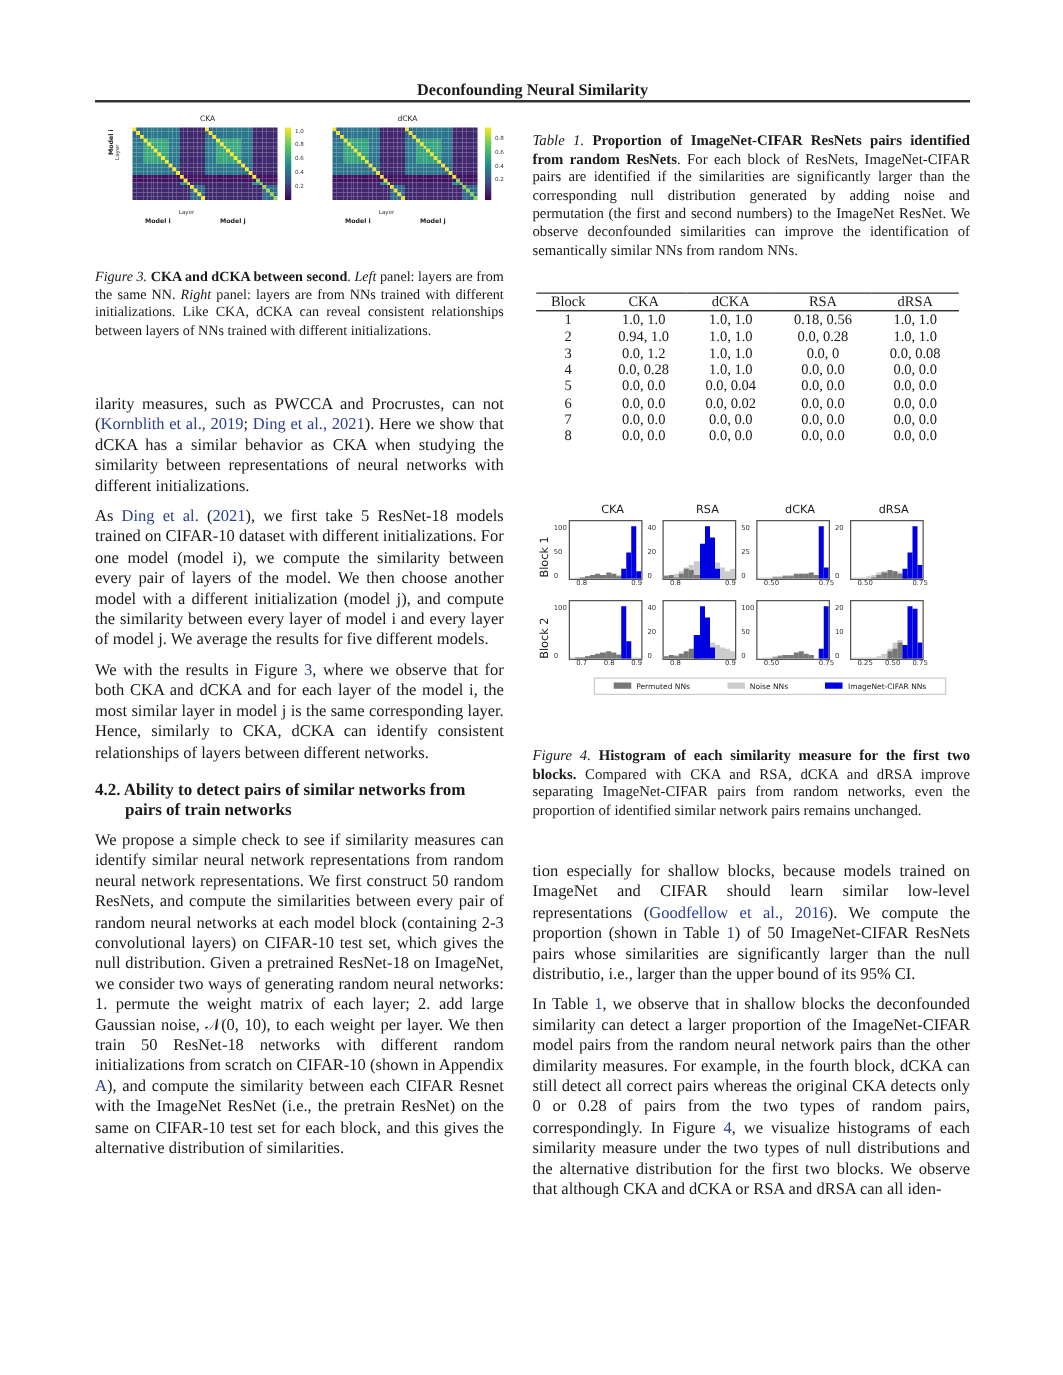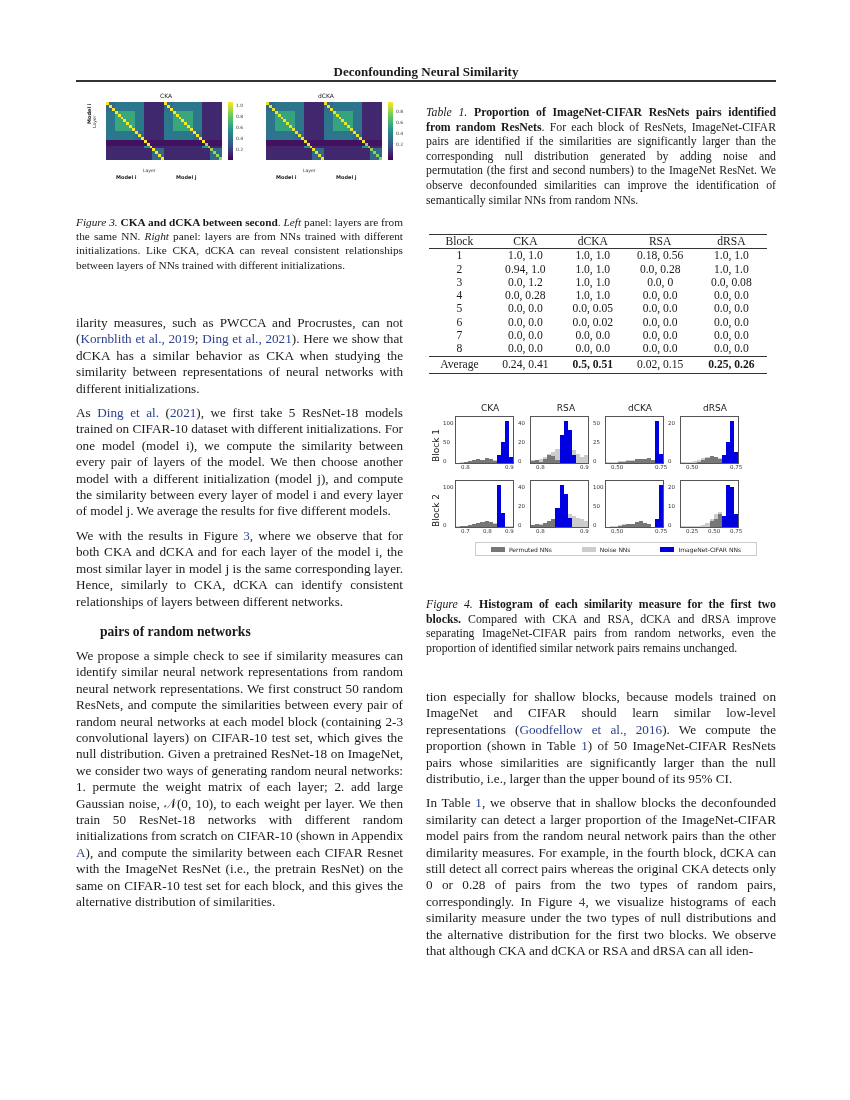--- a/index.html
+++ b/index.html
@@ -1694,21 +1694,21 @@
 
 <div class="col left caption" style="top:215px;">
   <span class="lbl">Figure 3.</span>
   <b>CKA and dCKA between second</b><span>. </span><i>Left</i><span> panel: layers are from the same NN. </span><i>Right</i><span> panel: layers are from NNs trained with different initializations. Like CKA, dCKA can reveal consistent relationships between layers of NNs trained with different initializations.</span>
 </div>
 
 <div class="col left" style="top:315px;">
   <p><span>ilarity measures, such as PWCCA and Procrustes, can not (</span><a class="cite">Kornblith et al., 2019</a><span>; </span><a class="cite">Ding et al., 2021</a><span>). Here we show that dCKA has a similar behavior as CKA when studying the similarity between representations of neural networks with different initializations.</span></p>
   <p><span>As </span><a class="cite">Ding et al.</a><span> (</span><a class="cite">2021</a><span>), we first take 5 ResNet-18 models trained on CIFAR-10 dataset with different initializations. For one model (model i), we compute the similarity between every pair of layers of the model. We then choose another model with a different initialization (model j), and compute the similarity between every layer of model i and every layer of model j. We average the results for five different models.</span></p>
   <p><span>We with the results in Figure </span><a class="cite">3</a><span>, where we observe that for both CKA and dCKA and for each layer of the model i, the most similar layer in model j is the same corresponding layer. Hence, similarly to CKA, dCKA can identify consistent relationships of layers between different networks.</span></p>
-  <h3 style="margin-top:14px;"><span class="sub">pairs of random networks</span></h3>
+  <h3 style="margin-top:14px;"><span>4.2. Ability to detect pairs of similar networks from</span><span class="sub">pairs of train networks</span></h3>
   <p><span>We propose a simple check to see if similarity measures can identify similar neural network representations from random neural network representations. We first construct 50 random ResNets, and compute the similarities between every pair of random neural networks at each model block (containing 2-3 convolutional layers) on CIFAR-10 test set, which gives the null distribution. Given a pretrained ResNet-18 on ImageNet, we consider two ways of generating random neural networks: 1. permute the weight matrix of each layer; 2. add large Gaussian noise, 𝒩(0, 10), to each weight per layer. We then train 50 ResNet-18 networks with different random initializations from scratch on CIFAR-10 (shown in Appendix </span><a class="cite">A</a><span>), and compute the similarity between each CIFAR Resnet with the ImageNet ResNet (i.e., the pretrain ResNet) on the same on CIFAR-10 test set for each block, and this gives the alternative distribution of similarities.</span></p>
 </div>
 
 <div class="col right caption" style="top:105px; font-size:11.8px; line-height:14.6px;">
   <i>Table 1.</i>
   <b>Proportion of ImageNet-CIFAR ResNets pairs identified from random ResNets</b><span>. For each block of ResNets, ImageNet-CIFAR pairs are identified if the similarities are significantly larger than the corresponding null distribution generated by adding noise and permutation (the first and second numbers) to the ImageNet ResNet. We observe deconfounded similarities can improve the identification of semantically similar NNs from random NNs.</span>
 </div>
 
 <table class="t1">
   <thead>
@@ -1745,21 +1745,21 @@
       <tr>
         <td>4</td>
         <td>0.0, 0.28</td>
         <td>1.0, 1.0</td>
         <td>0.0, 0.0</td>
         <td>0.0, 0.0</td>
       </tr>
       <tr>
         <td>5</td>
         <td>0.0, 0.0</td>
-        <td>0.0, 0.05</td>
+        <td>0.0, 0.04</td>
         <td>0.0, 0.0</td>
         <td>0.0, 0.0</td>
       </tr>
       <tr>
         <td>6</td>
         <td>0.0, 0.0</td>
         <td>0.0, 0.02</td>
         <td>0.0, 0.0</td>
         <td>0.0, 0.0</td>
       </tr>
@@ -1770,27 +1770,20 @@
         <td>0.0, 0.0</td>
         <td>0.0, 0.0</td>
       </tr>
       <tr>
         <td>8</td>
         <td>0.0, 0.0</td>
         <td>0.0, 0.0</td>
         <td>0.0, 0.0</td>
         <td>0.0, 0.0</td>
       </tr>
-      <tr class="avg">
-        <td>Average</td>
-        <td>0.24, 0.41</td>
-        <td class="bold">0.5, 0.51</td>
-        <td>0.02, 0.15</td>
-        <td class="bold">0.25, 0.26</td>
-      </tr>
     </tbody>
 </table>
 
 <div class="fig4" id="fig4">
   <div class="hcol-title" style="left:30px;">CKA</div>
   <div class="hcol-title" style="left:106px;">RSA</div>
   <div class="hcol-title" style="left:180px;">dCKA</div>
   <div class="hcol-title" style="left:255px;">dRSA</div>
   <div class="hrow-label" style="top:62px; left:1px;">Block 1</div>
   <div class="hrow-label" style="top:127px; left:1px;">Block 2</div>

